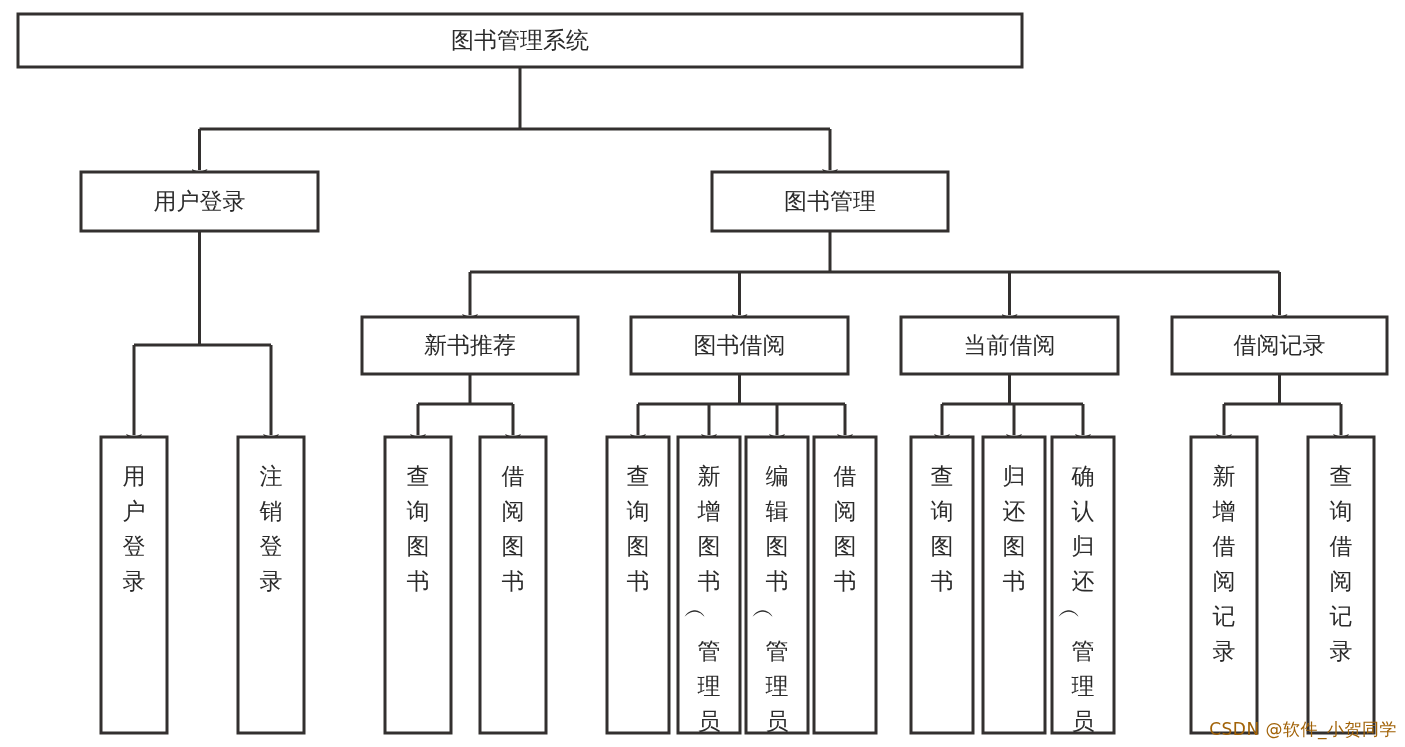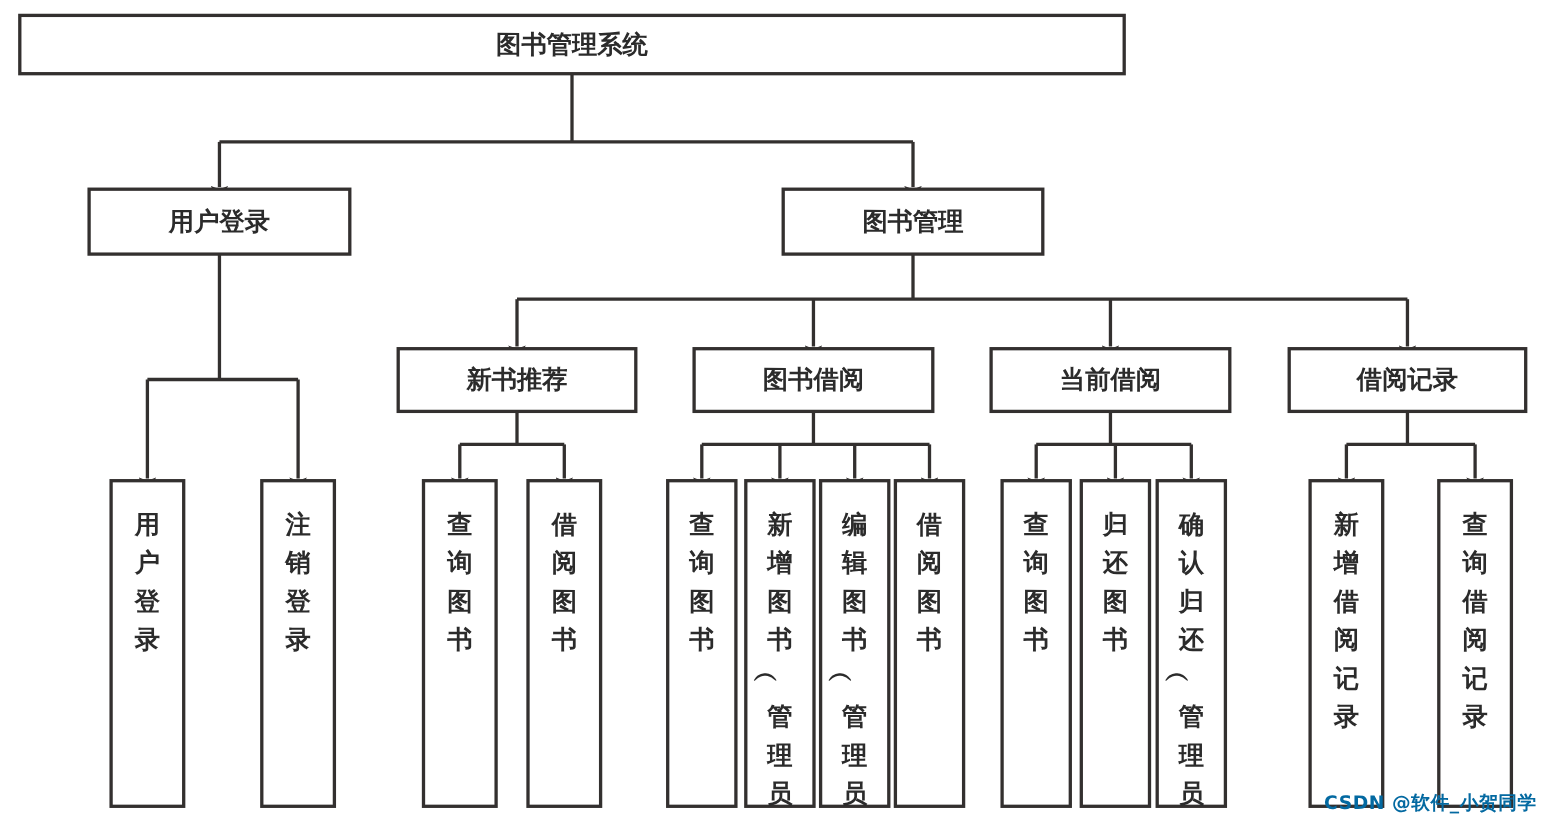--- a/index.html
+++ b/index.html
@@ -7,21 +7,20 @@
     padding: 0;
     background: #ffffff;
   }
   #root-canvas {
     position: relative;
     width: 1405px;
     height: 747px;
     background: #ffffff;
     font-family: "DejaVu Sans", "Liberation Sans", sans-serif;
     overflow: hidden;
-    font-weight: bold;
   }
   svg#diagram {
     position: absolute;
     top: 0;
     left: 0;
     width: 1405px;
     height: 747px;
   }
   .node-box {
     fill: #ffffff;
@@ -49,21 +48,21 @@
   .arrow-head {
     fill: #33302f;
     stroke: none;
   }
   .watermark {
     position: absolute;
     right: 8px;
     bottom: 6px;
     font-family: "DejaVu Sans", "Liberation Sans", sans-serif;
     font-size: 17px;
-    color: #0369a1;
+    color: #a16207;
     letter-spacing: 0.5px;
     white-space: nowrap;
     user-select: none;
   }
 </style>
 </head>
 <body>
 
 <div id="root-canvas">
 

